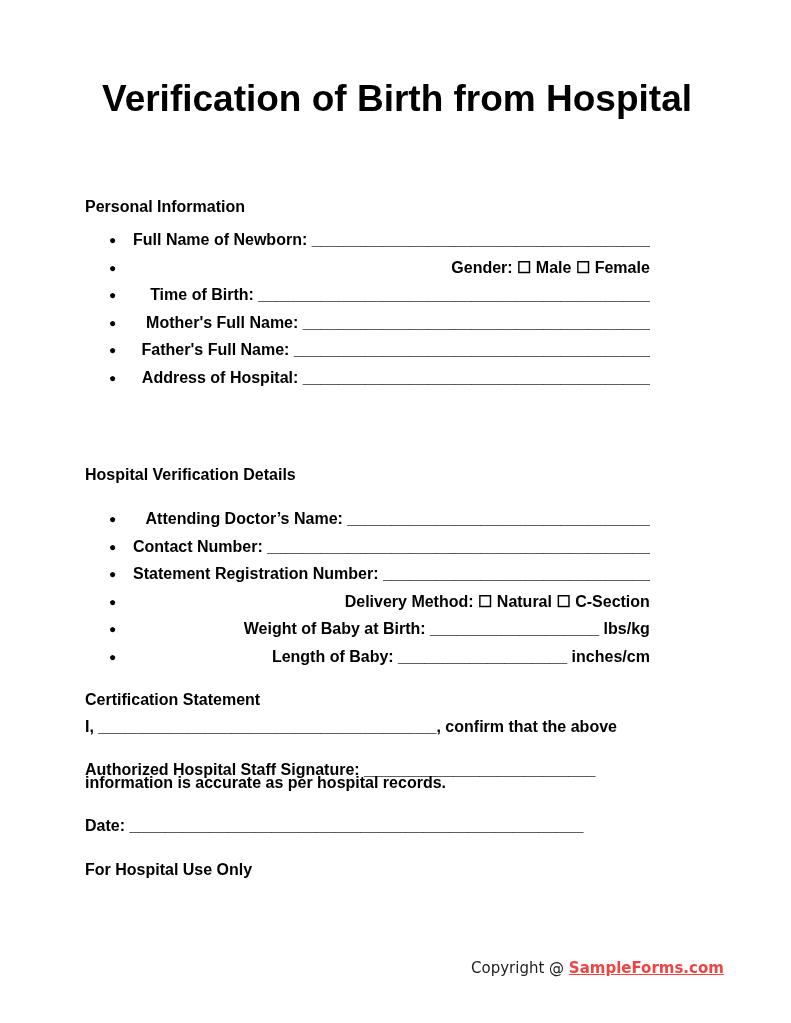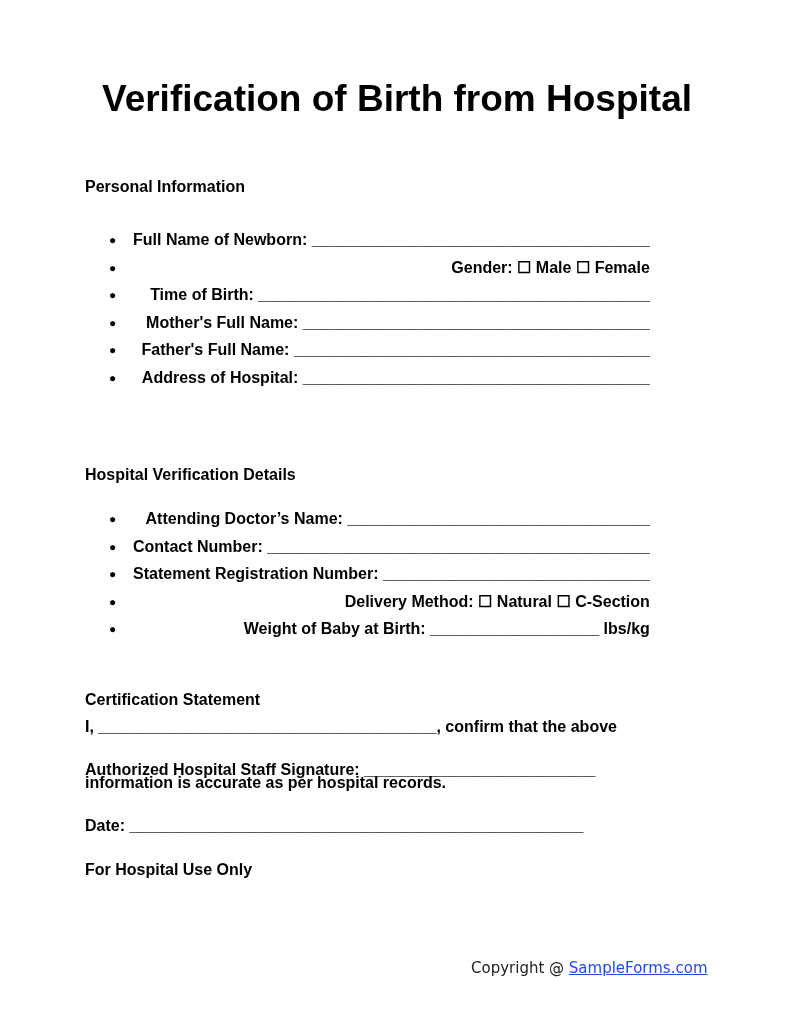--- a/index.html
+++ b/index.html
@@ -9,44 +9,45 @@
            font-size: 37px; font-weight: bold; margin: 0; letter-spacing: 0; }
   .h { position: absolute; left: 85px; font-size: 16px; font-weight: bold; margin: 0; }
   ul { position: absolute; left: 85px; margin: 0; padding: 0; list-style: none; text-align: right; }
   li { position: relative; padding-left: 48px; font-size: 16px; font-weight: bold;
        height: 27.6px; line-height: 20px; white-space: nowrap; }
   li::before { content: "\25CF"; position: absolute; left: 24px; top: 0; font-size: 12px; }
   .p { position: absolute; left: 85px; font-size: 16px; font-weight: bold; margin: 0;
        line-height: 28px; white-space: nowrap; }
   .footer { position: absolute; left: 471px; top: 959px; font-size: 15px; color: #222;
             font-family: "DejaVu Sans", sans-serif; white-space: nowrap; }
-  .footer a { color: #1d4ed8; font-weight: normal; text-decoration: underline; }
+  .footer a { color: #ef4444; font-weight: bold; text-decoration: underline; }
 </style>
 </head>
 <body>
 
 <h1 class="title">Verification of Birth from Hospital</h1>
 
-<h2 class="h" style="top:178px">Personal Information</h2>
+<h2 class="h" style="top:198px">Personal Information</h2>
 <ul style="top:230px">
   <li>Full Name of Newborn: ______________________________________</li>
   <li>Gender: ☐ Male ☐ Female</li>
   <li>Time of Birth: ____________________________________________</li>
   <li>Mother's Full Name: _______________________________________</li>
   <li>Father's Full Name: ________________________________________</li>
   <li>Address of Hospital: _______________________________________</li>
 </ul>
 
 <h2 class="h" style="top:466px">Hospital Verification Details</h2>
 <ul style="top:509px">
   <li>Attending Doctor’s Name: __________________________________</li>
   <li>Contact Number: ___________________________________________</li>
   <li>Statement Registration Number: ______________________________</li>
   <li>Delivery Method: ☐ Natural ☐ C-Section</li>
   <li>Weight of Baby at Birth: ___________________ lbs/kg</li>
+  <li>Length of Baby: ___________________ inches/cm</li>
 </ul>
 
 <h2 class="h" style="top:691px">Certification Statement</h2>
 <p class="p" style="top:713px">I, ______________________________________, confirm that the above</p>
 <p class="p" style="top:769px">information is accurate as per hospital records.</p>
 
 <p class="p" style="top:756px">Authorized Hospital Staff Signature: __________________________</p>
 <p class="p" style="top:812px">Date: ___________________________________________________</p>
 
 <h2 class="h" style="top:861px">For Hospital Use Only</h2>

